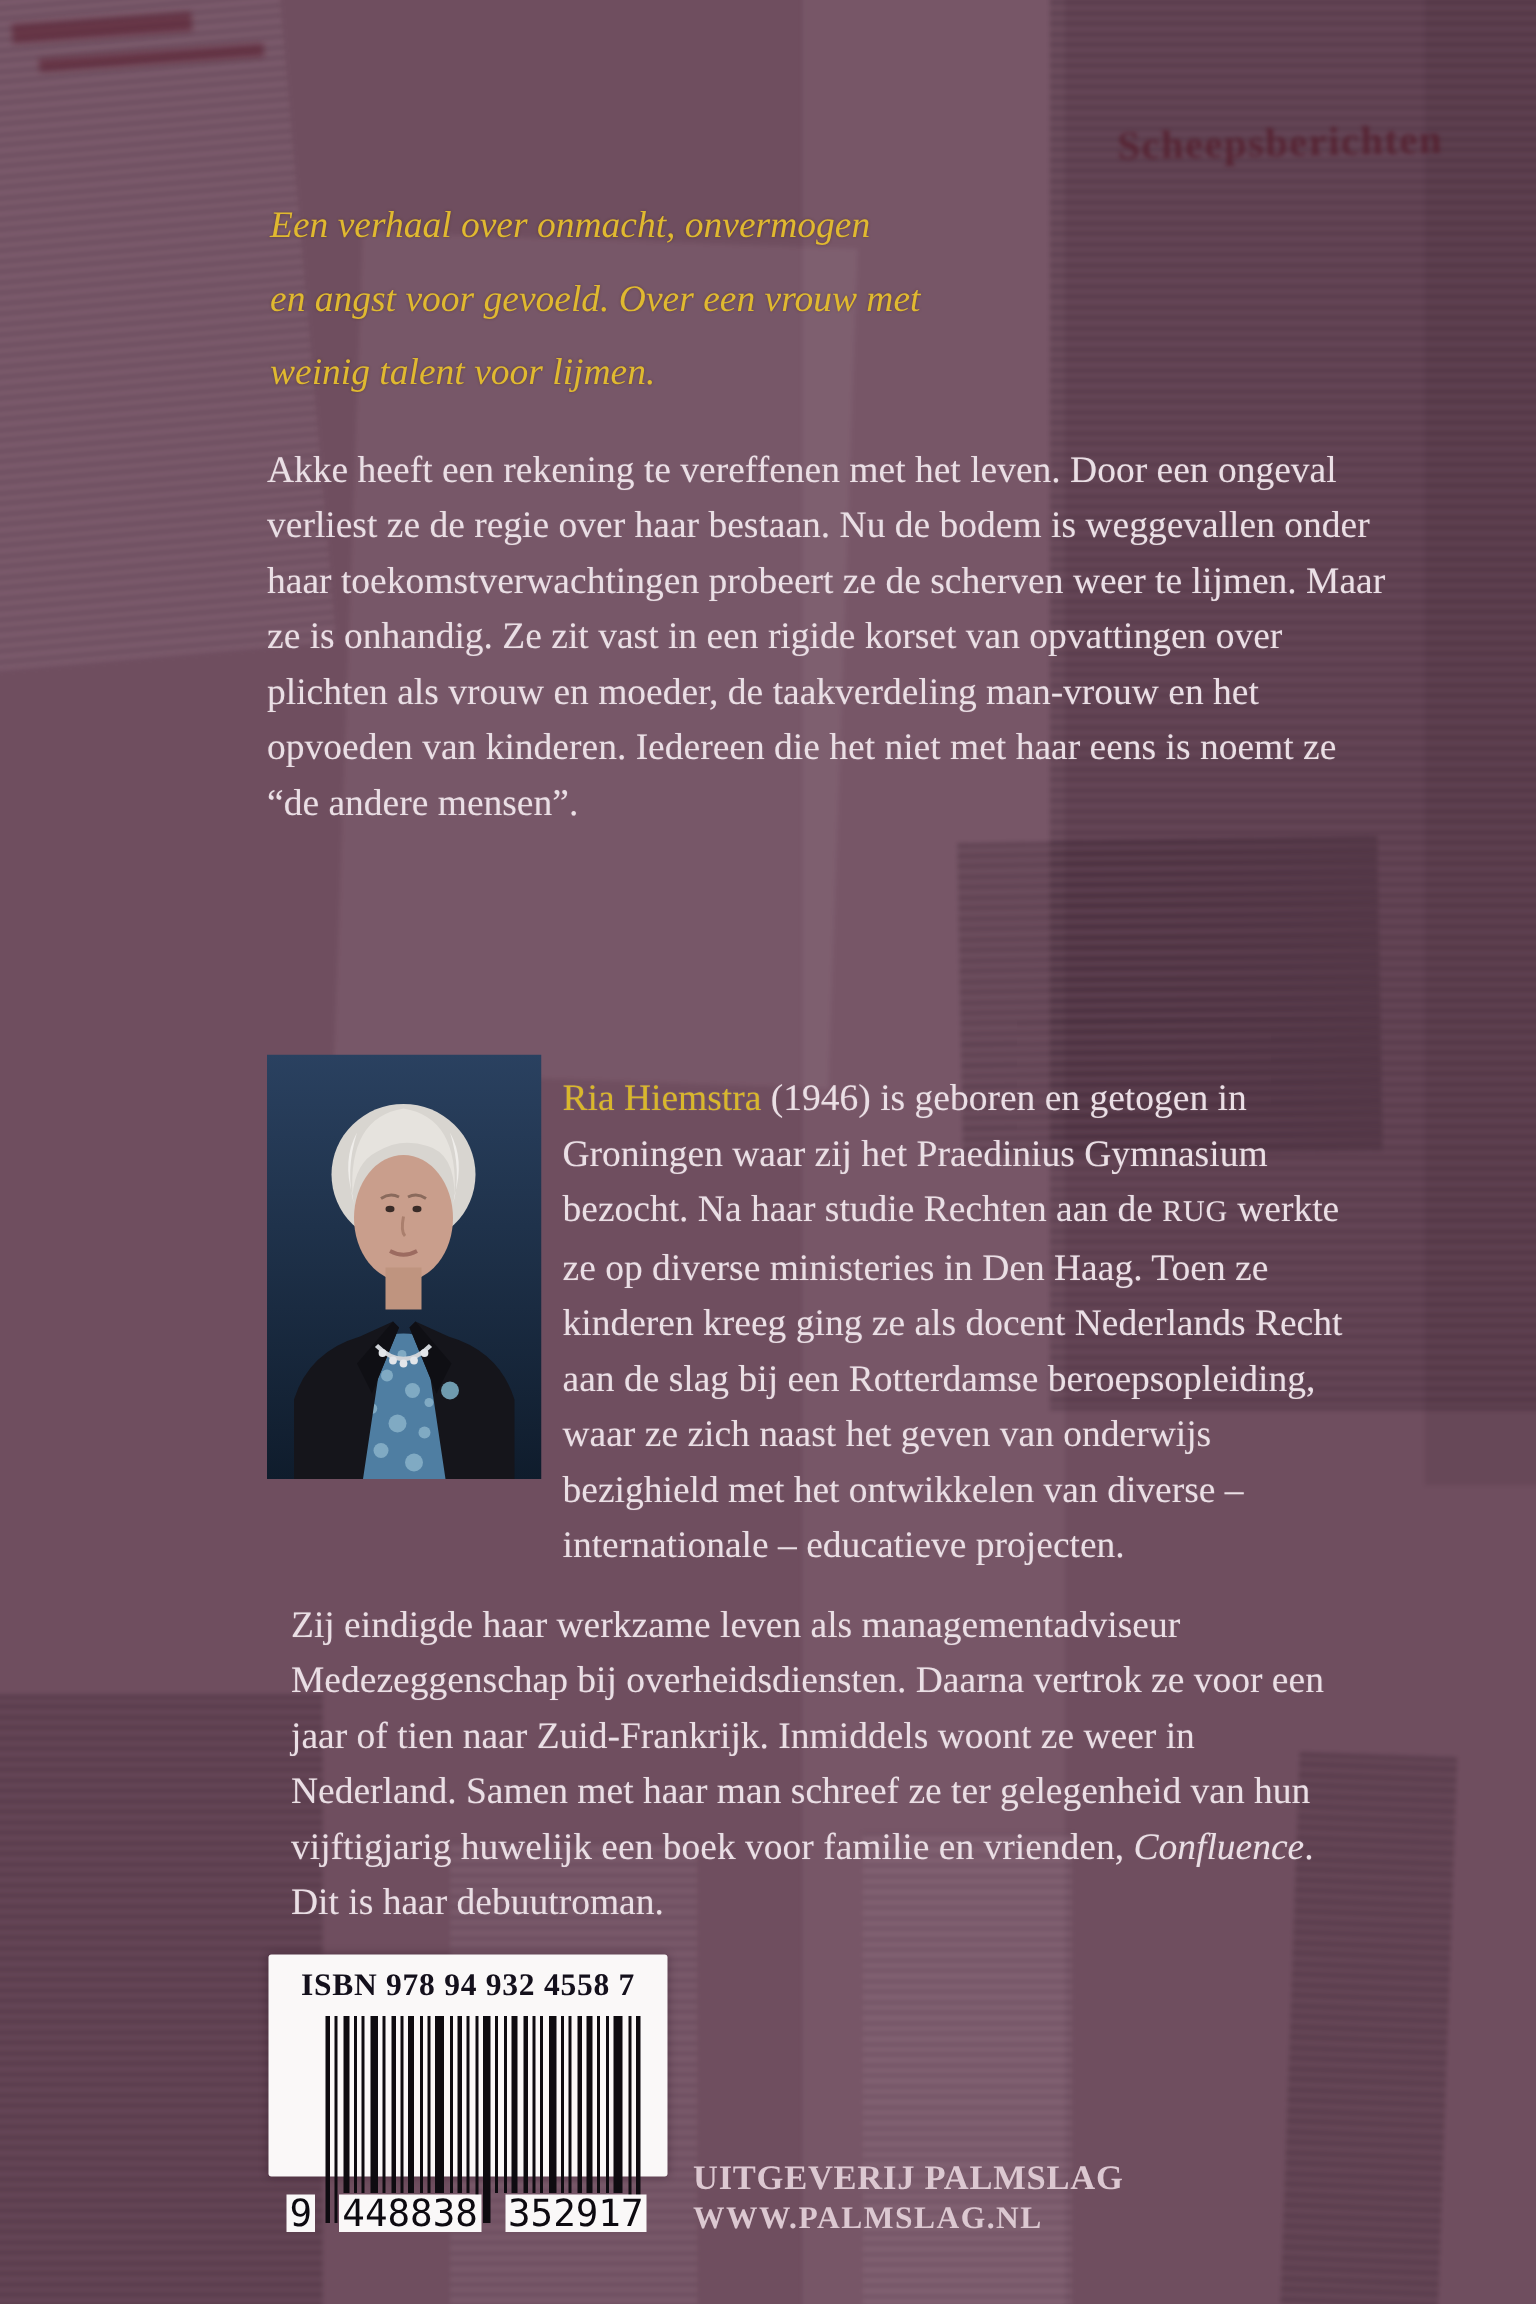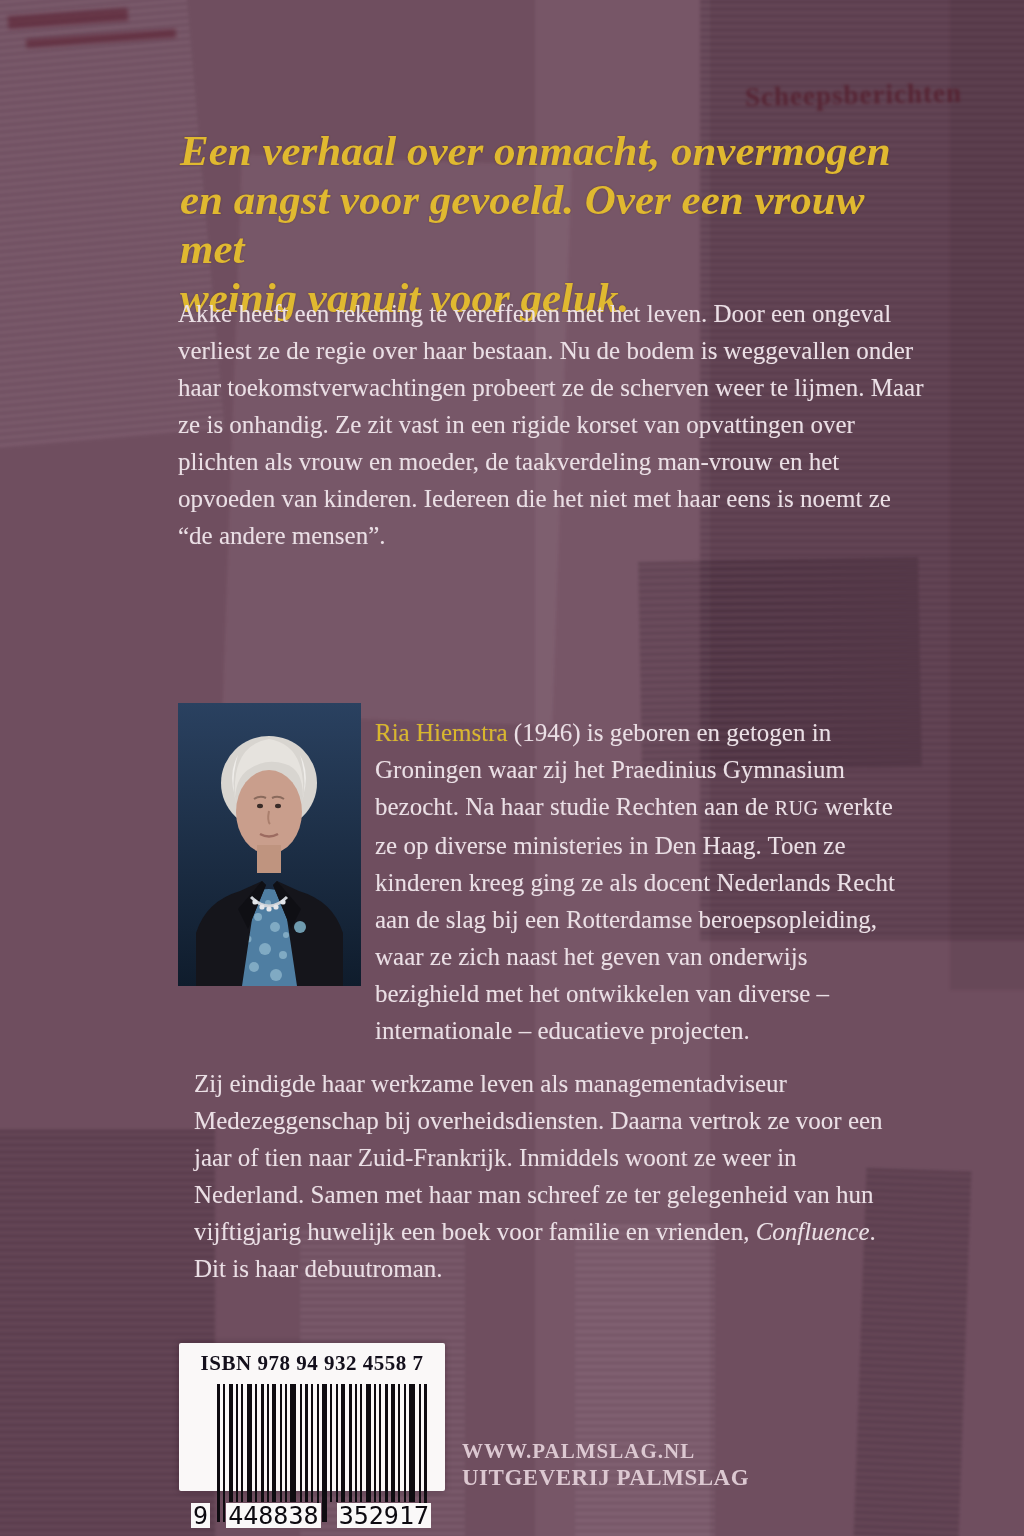--- a/index.html
+++ b/index.html
@@ -44,22 +44,22 @@
     font-size:27px;font-weight:bold;letter-spacing:1px;
     filter:blur(1.4px);
     transform:rotate(-1.2deg);
     opacity:.85;
     white-space:nowrap;
   }
   
   #quote{
     position:absolute;left:180px;top:126px;width:720px;
     color:#e0b930;
-    font-size:43px;line-height:49px;
-    font-style:italic;font-weight:bold;
+    font-size:25px;line-height:49px;
+    font-style:italic;font-weight:normal;
     text-shadow:0 0 2px rgba(60,30,10,0.35);
   }
   #quote span{display:block;}
   
   #synopsis{
     position:absolute;left:178px;top:295px;width:748px;
     color:#eadfe5;
     font-size:25px;line-height:37px;
     text-shadow:0 0 1px rgba(255,240,248,0.25);
   }
@@ -76,21 +76,21 @@
     float:left;
     width:183px;height:283px;
     margin:5px 14px 30px 0;
     display:block;
   }
   .author-name{color:#d9b72b;}
   .smallcaps{font-size:0.8em;letter-spacing:0.5px;}
   .italic{font-style:italic;}
   
   #isbn-box{
-    position:absolute;left:179px;top:1343px;width:266px;height:148px;
+    position:absolute;left:179px;top:1303px;width:266px;height:148px;
     background:#faf8f8;
     border-radius:2px;
     box-sizing:border-box;
     padding:8px 10px 0 10px;
     box-shadow:0 0 6px rgba(30,10,22,0.35);
   }
   #isbn-label{
     text-align:center;
     color:#14101c;
     font-size:21px;font-weight:bold;letter-spacing:0.5px;
@@ -142,21 +142,21 @@
   <div class="np light" style="left:575px;top:1222px;width:140px;height:316px;"></div>
   <div class="np dark" style="left:860px;top:1170px;width:105px;height:368px;transform:rotate(2deg);"></div>
   <div class="np dark" style="left:640px;top:560px;width:280px;height:210px;transform:rotate(-1deg);"></div>
   <div class="redbar" style="left:8px;top:12px;width:120px;height:13px;"></div>
   <div class="redbar" style="left:26px;top:34px;width:150px;height:9px;"></div>
   <div id="bg-headline">Scheepsberichten</div>
 
   <div id="quote">
     <span>Een verhaal over onmacht, onvermogen</span>
     <span>en angst voor gevoeld. Over een vrouw met</span>
-    <span>weinig vanuit voor geluk.</span>
+    <span>weinig talent voor lijmen.</span>
   </div>
 
   <div id="synopsis">
     <p>Akke heeft een rekening te vereffenen met het leven. Door een ongeval verliest ze de regie over haar bestaan. Nu de bodem is weggevallen onder haar toekomstverwachtingen probeert ze de scherven weer te lijmen. Maar ze is onhandig. Ze zit vast in een rigide korset van opvattingen over plichten als vrouw en moeder, de taakverdeling man-vrouw en het opvoeden van kinderen. Iedereen die het niet met haar eens is noemt ze “de andere mensen”.</p>
   </div>
 
   <div id="bio">
     <svg id="author-photo" viewBox="0 0 183 283" xmlns="http://www.w3.org/2000/svg" aria-hidden="true">
       <defs>
         <linearGradient id="pbg" x1="0" y1="0" x2="0" y2="1">
@@ -256,17 +256,17 @@
         </div>
       <div id="barcode-digits">
         <span>9</span>
         <span>448838</span>
         <span>352917</span>
       </div>
     </div>
   </div>
 
   <div id="publisher">
+    <div id="publisher-name">UITGEVERIJ PALMSLAG</div>
     <div id="publisher-url">WWW.PALMSLAG.NL</div>
-    <div id="publisher-name">UITGEVERIJ PALMSLAG</div>
   </div>
 
 </div>
 
 </body></html>

